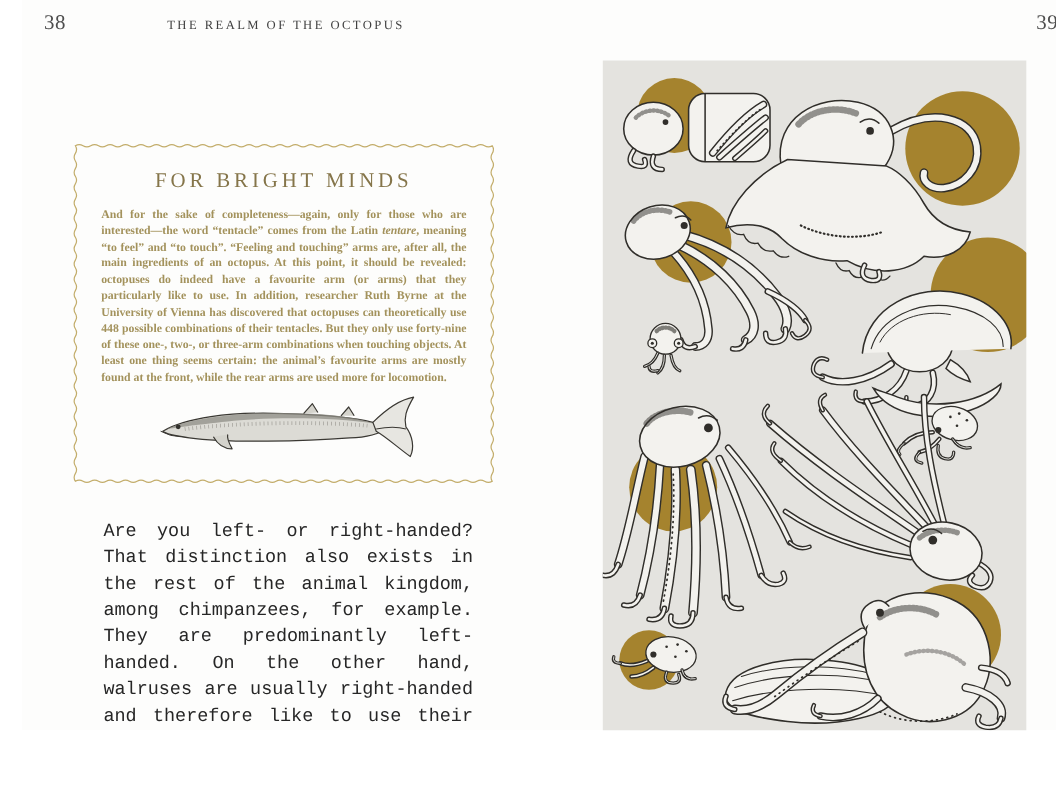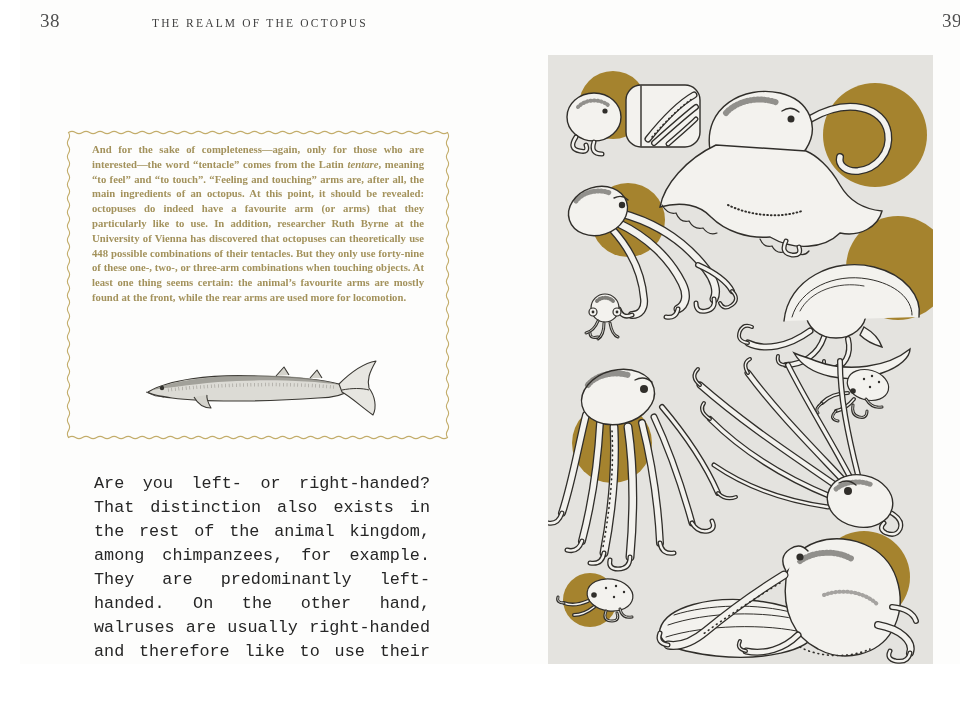--- a/index.html
+++ b/index.html
@@ -48,20 +48,21 @@
   <div class="pagenum left">38</div>
   <div class="running-header">THE REALM OF THE OCTOPUS</div>
   <div class="pagenum right">39</div>
 
   <section>
 
     <div class="infobox">
       <svg class="wavy" width="384" height="310" viewBox="0 0 384 310">
         <path id="wavy-path" fill="none" stroke="#c3ad6b" stroke-width="1.1" d="M2.5 2.5 Q6.0 0.3 9.5 2.5 Q13.0 4.7 16.5 2.5 Q20.0 0.3 23.6 2.5 Q27.1 4.7 30.6 2.5 Q34.1 0.3 37.6 2.5 Q41.1 4.7 44.6 2.5 Q48.1 0.3 51.6 2.5 Q55.1 4.7 58.6 2.5 Q62.2 0.3 65.7 2.5 Q69.2 4.7 72.7 2.5 Q76.2 0.3 79.7 2.5 Q83.2 4.7 86.7 2.5 Q90.2 0.3 93.7 2.5 Q97.2 4.7 100.8 2.5 Q104.3 0.3 107.8 2.5 Q111.3 4.7 114.8 2.5 Q118.3 0.3 121.8 2.5 Q125.3 4.7 128.8 2.5 Q132.3 0.3 135.9 2.5 Q139.4 4.7 142.9 2.5 Q146.4 0.3 149.9 2.5 Q153.4 4.7 156.9 2.5 Q160.4 0.3 163.9 2.5 Q167.4 4.7 170.9 2.5 Q174.5 0.3 178.0 2.5 Q181.5 4.7 185.0 2.5 Q188.5 0.3 192.0 2.5 Q195.5 4.7 199.0 2.5 Q202.5 0.3 206.0 2.5 Q209.5 4.7 213.1 2.5 Q216.6 0.3 220.1 2.5 Q223.6 4.7 227.1 2.5 Q230.6 0.3 234.1 2.5 Q237.6 4.7 241.1 2.5 Q244.6 0.3 248.1 2.5 Q251.7 4.7 255.2 2.5 Q258.7 0.3 262.2 2.5 Q265.7 4.7 269.2 2.5 Q272.7 0.3 276.2 2.5 Q279.7 4.7 283.2 2.5 Q286.7 0.3 290.3 2.5 Q293.8 4.7 297.3 2.5 Q300.8 0.3 304.3 2.5 Q307.8 4.7 311.3 2.5 Q314.8 0.3 318.3 2.5 Q321.8 4.7 325.4 2.5 Q328.9 0.3 332.4 2.5 Q335.9 4.7 339.4 2.5 Q342.9 0.3 346.4 2.5 Q349.9 4.7 353.4 2.5 Q356.9 0.3 360.4 2.5 Q364.0 4.7 367.5 2.5 Q371.0 0.3 374.5 2.5 Q378.0 4.7 381.5 2.5 Q383.7 6.0 381.5 9.4 Q379.3 12.9 381.5 16.4 Q383.7 19.8 381.5 23.3 Q379.3 26.8 381.5 30.2 Q383.7 33.7 381.5 37.2 Q379.3 40.6 381.5 44.1 Q383.7 47.6 381.5 51.0 Q379.3 54.5 381.5 58.0 Q383.7 61.4 381.5 64.9 Q379.3 68.4 381.5 71.8 Q383.7 75.3 381.5 78.8 Q379.3 82.2 381.5 85.7 Q383.7 89.1 381.5 92.6 Q379.3 96.1 381.5 99.5 Q383.7 103.0 381.5 106.5 Q379.3 109.9 381.5 113.4 Q383.7 116.9 381.5 120.3 Q379.3 123.8 381.5 127.3 Q383.7 130.7 381.5 134.2 Q379.3 137.7 381.5 141.1 Q383.7 144.6 381.5 148.1 Q379.3 151.5 381.5 155.0 Q383.7 158.5 381.5 161.9 Q379.3 165.4 381.5 168.9 Q383.7 172.3 381.5 175.8 Q379.3 179.3 381.5 182.7 Q383.7 186.2 381.5 189.7 Q379.3 193.1 381.5 196.6 Q383.7 200.1 381.5 203.5 Q379.3 207.0 381.5 210.5 Q383.7 213.9 381.5 217.4 Q379.3 220.9 381.5 224.3 Q383.7 227.8 381.5 231.3 Q379.3 234.7 381.5 238.2 Q383.7 241.6 381.5 245.1 Q379.3 248.6 381.5 252.0 Q383.7 255.5 381.5 259.0 Q379.3 262.4 381.5 265.9 Q383.7 269.4 381.5 272.8 Q379.3 276.3 381.5 279.8 Q383.7 283.2 381.5 286.7 Q379.3 290.2 381.5 293.6 Q383.7 297.1 381.5 300.6 Q379.3 304.0 381.5 307.5 Q378.0 309.7 374.5 307.5 Q371.0 305.3 367.5 307.5 Q364.0 309.7 360.4 307.5 Q356.9 305.3 353.4 307.5 Q349.9 309.7 346.4 307.5 Q342.9 305.3 339.4 307.5 Q335.9 309.7 332.4 307.5 Q328.9 305.3 325.4 307.5 Q321.8 309.7 318.3 307.5 Q314.8 305.3 311.3 307.5 Q307.8 309.7 304.3 307.5 Q300.8 305.3 297.3 307.5 Q293.8 309.7 290.3 307.5 Q286.8 305.3 283.2 307.5 Q279.7 309.7 276.2 307.5 Q272.7 305.3 269.2 307.5 Q265.7 309.7 262.2 307.5 Q258.7 305.3 255.2 307.5 Q251.7 309.7 248.1 307.5 Q244.6 305.3 241.1 307.5 Q237.6 309.7 234.1 307.5 Q230.6 305.3 227.1 307.5 Q223.6 309.7 220.1 307.5 Q216.6 305.3 213.1 307.5 Q209.5 309.7 206.0 307.5 Q202.5 305.3 199.0 307.5 Q195.5 309.7 192.0 307.5 Q188.5 305.3 185.0 307.5 Q181.5 309.7 178.0 307.5 Q174.5 305.3 170.9 307.5 Q167.4 309.7 163.9 307.5 Q160.4 305.3 156.9 307.5 Q153.4 309.7 149.9 307.5 Q146.4 305.3 142.9 307.5 Q139.4 309.7 135.9 307.5 Q132.3 305.3 128.8 307.5 Q125.3 309.7 121.8 307.5 Q118.3 305.3 114.8 307.5 Q111.3 309.7 107.8 307.5 Q104.3 305.3 100.8 307.5 Q97.3 309.7 93.7 307.5 Q90.2 305.3 86.7 307.5 Q83.2 309.7 79.7 307.5 Q76.2 305.3 72.7 307.5 Q69.2 309.7 65.7 307.5 Q62.2 305.3 58.6 307.5 Q55.1 309.7 51.6 307.5 Q48.1 305.3 44.6 307.5 Q41.1 309.7 37.6 307.5 Q34.1 305.3 30.6 307.5 Q27.1 309.7 23.6 307.5 Q20.0 305.3 16.5 307.5 Q13.0 309.7 9.5 307.5 Q6.0 305.3 2.5 307.5 Q0.3 304.0 2.5 300.6 Q4.7 297.1 2.5 293.6 Q0.3 290.2 2.5 286.7 Q4.7 283.2 2.5 279.8 Q0.3 276.3 2.5 272.8 Q4.7 269.4 2.5 265.9 Q0.3 262.4 2.5 259.0 Q4.7 255.5 2.5 252.0 Q0.3 248.6 2.5 245.1 Q4.7 241.6 2.5 238.2 Q0.3 234.7 2.5 231.3 Q4.7 227.8 2.5 224.3 Q0.3 220.9 2.5 217.4 Q4.7 213.9 2.5 210.5 Q0.3 207.0 2.5 203.5 Q4.7 200.1 2.5 196.6 Q0.3 193.1 2.5 189.7 Q4.7 186.2 2.5 182.7 Q0.3 179.3 2.5 175.8 Q4.7 172.3 2.5 168.9 Q0.3 165.4 2.5 161.9 Q4.7 158.5 2.5 155.0 Q0.3 151.5 2.5 148.1 Q4.7 144.6 2.5 141.1 Q0.3 137.7 2.5 134.2 Q4.7 130.7 2.5 127.3 Q0.3 123.8 2.5 120.3 Q4.7 116.9 2.5 113.4 Q0.3 109.9 2.5 106.5 Q4.7 103.0 2.5 99.5 Q0.3 96.1 2.5 92.6 Q4.7 89.1 2.5 85.7 Q0.3 82.2 2.5 78.8 Q4.7 75.3 2.5 71.8 Q0.3 68.4 2.5 64.9 Q4.7 61.4 2.5 58.0 Q0.3 54.5 2.5 51.0 Q4.7 47.6 2.5 44.1 Q0.3 40.6 2.5 37.2 Q4.7 33.7 2.5 30.2 Q0.3 26.8 2.5 23.3 Q4.7 19.8 2.5 16.4 Q0.3 12.9 2.5 9.4 Q4.7 6.0 2.5 2.5 Z"></path>
       </svg>
+      <h2 class="infobox-title">FOR BRIGHT MINDS</h2>
       <p class="infobox-body">
         <span>And for the sake of completeness—again, only for those who are interested—the word “tentacle” comes from the Latin </span><em>tentare</em><span>, meaning “to feel” and “to touch”. “Feeling and touching” arms are, after all, the main ingredients of an octopus. At this point, it should be revealed: octopuses do indeed have a favourite arm (or arms) that they particularly like to use. In addition, researcher Ruth Byrne at the University of Vienna has discovered that octopuses can theoretically use 448 possible combinations of their tentacles. But they only use forty-nine of these one-, two-, or three-arm combinations when touching objects. At least one thing seems certain: the animal’s favourite arms are mostly found at the front, while the rear arms are used more for locomotion.</span>
       </p>
 
       <div class="fish-illo">
         <svg width="240" height="80" viewBox="0 0 240 80">
           <g stroke="#3a3833" fill="none" stroke-width="1.1" stroke-linejoin="round">
             <path d="M10 42 C30 30 70 24 120 26 C160 27 186 30 201 34 L216 38 C208 44 196 48 180 48 C140 51 70 53 34 48 C20 46 12 44 10 42 Z" fill="#dcdbd5"></path>
             <path d="M14 40 C40 28 92 24 142 26 C170 27 190 31 202 35 C170 30 120 29 80 32 C50 35 26 38 14 40 Z" fill="#8f8d86" stroke="none" opacity="0.75"></path>
             <path d="M201 34 C214 21 227 13 238 11 C231 23 229 30 231 38 C237 46 239 57 235 65 C225 58 213 47 204 42 Z" fill="#e7e6e1"></path>

